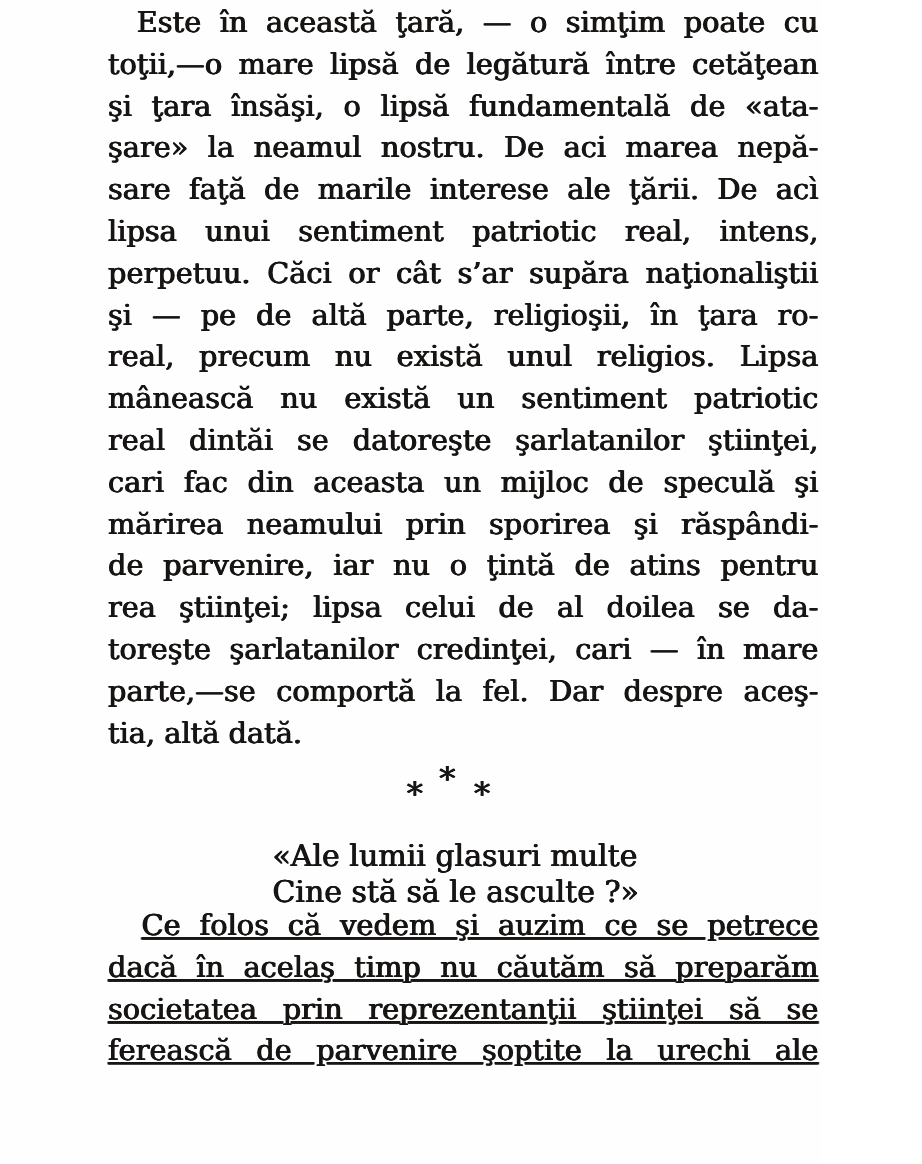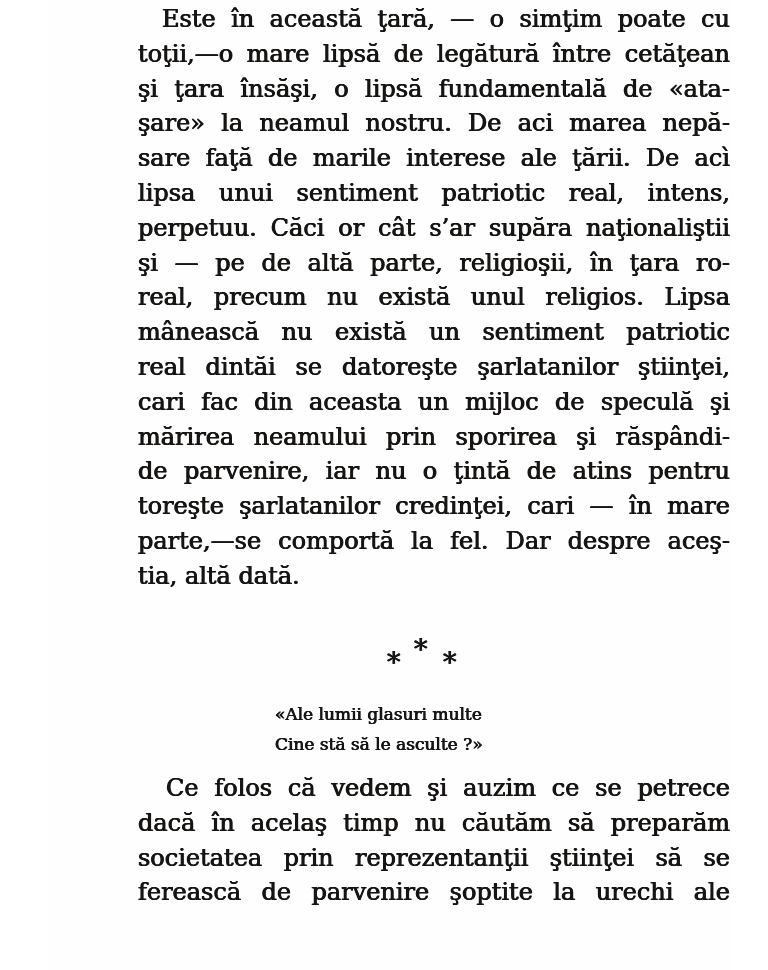--- a/index.html
+++ b/index.html
@@ -8,21 +8,20 @@
     background: #ffffff;
   }
   .page {
     position: relative;
     width: 684px;
     height: 970px;
     background: #fefefe;
     overflow: hidden;
     font-family: "DejaVu Serif", serif;
     color: #171513;
-    margin-left: 48px;
   }
   
   .col {
     position: absolute;
     left: 90px;
     width: 592px;
   }
   .bodyline {
     height: 34.8px;
     line-height: 34.8px;
@@ -33,29 +32,29 @@
     text-shadow: 0.45px 0 0 currentColor, -0.45px 0 0 currentColor;
     white-space: nowrap;
   }
   .bodyline.flush {
     text-align-last: left;
   }
   .bodyline.indent {
     text-indent: 24px;
   }
   #p1 { top: 2px; }
-  #p2 { top: 771px; }
+  #p2 { top: 754px; text-decoration: underline; }
   #p2 .bodyline.indent { text-indent: 28px; }
 
   
   #quote {
     position: absolute;
     left: 227px;
     top: 699px;
-    font-size: 17px;
+    font-size: 25px;
     line-height: 30px;
     text-shadow: 0.4px 0 0 currentColor, -0.4px 0 0 currentColor;
     white-space: nowrap;
   }
 
   
   .ast {
     position: absolute;
     font-size: 27px;
     line-height: 20px;
@@ -78,20 +77,21 @@
     <div class="bodyline">sare faţă de marile interese ale ţării. De acì</div>
     <div class="bodyline">lipsa unui sentiment patriotic real, intens,</div>
     <div class="bodyline">perpetuu. Căci or cât s’ar supăra naţionaliştii</div>
     <div class="bodyline">şi — pe de altă parte, religioşii, în ţara ro-</div>
     <div class="bodyline">real, precum nu există unul religios. Lipsa</div>
     <div class="bodyline">mânească nu există un sentiment patriotic</div>
     <div class="bodyline">real dintăi se datoreşte şarlatanilor ştiinţei,</div>
     <div class="bodyline">cari fac din aceasta un mijloc de speculă şi</div>
     <div class="bodyline">mărirea neamului prin sporirea şi răspândi-</div>
     <div class="bodyline">de parvenire, iar nu o ţintă de atins pentru</div>
+    <div class="bodyline">rea ştiinţei; lipsa celui de al doilea se da-</div>
     <div class="bodyline">toreşte şarlatanilor credinţei, cari — în mare</div>
     <div class="bodyline">parte,—se comportă la fel. Dar despre aceş-</div>
     <div class="bodyline flush">tia, altă dată.</div>
   </div>
 
   <span class="ast" id="ast-top">*</span>
   <span class="ast" id="ast-left">*</span>
   <span class="ast" id="ast-right">*</span>
 
   <div id="quote">

